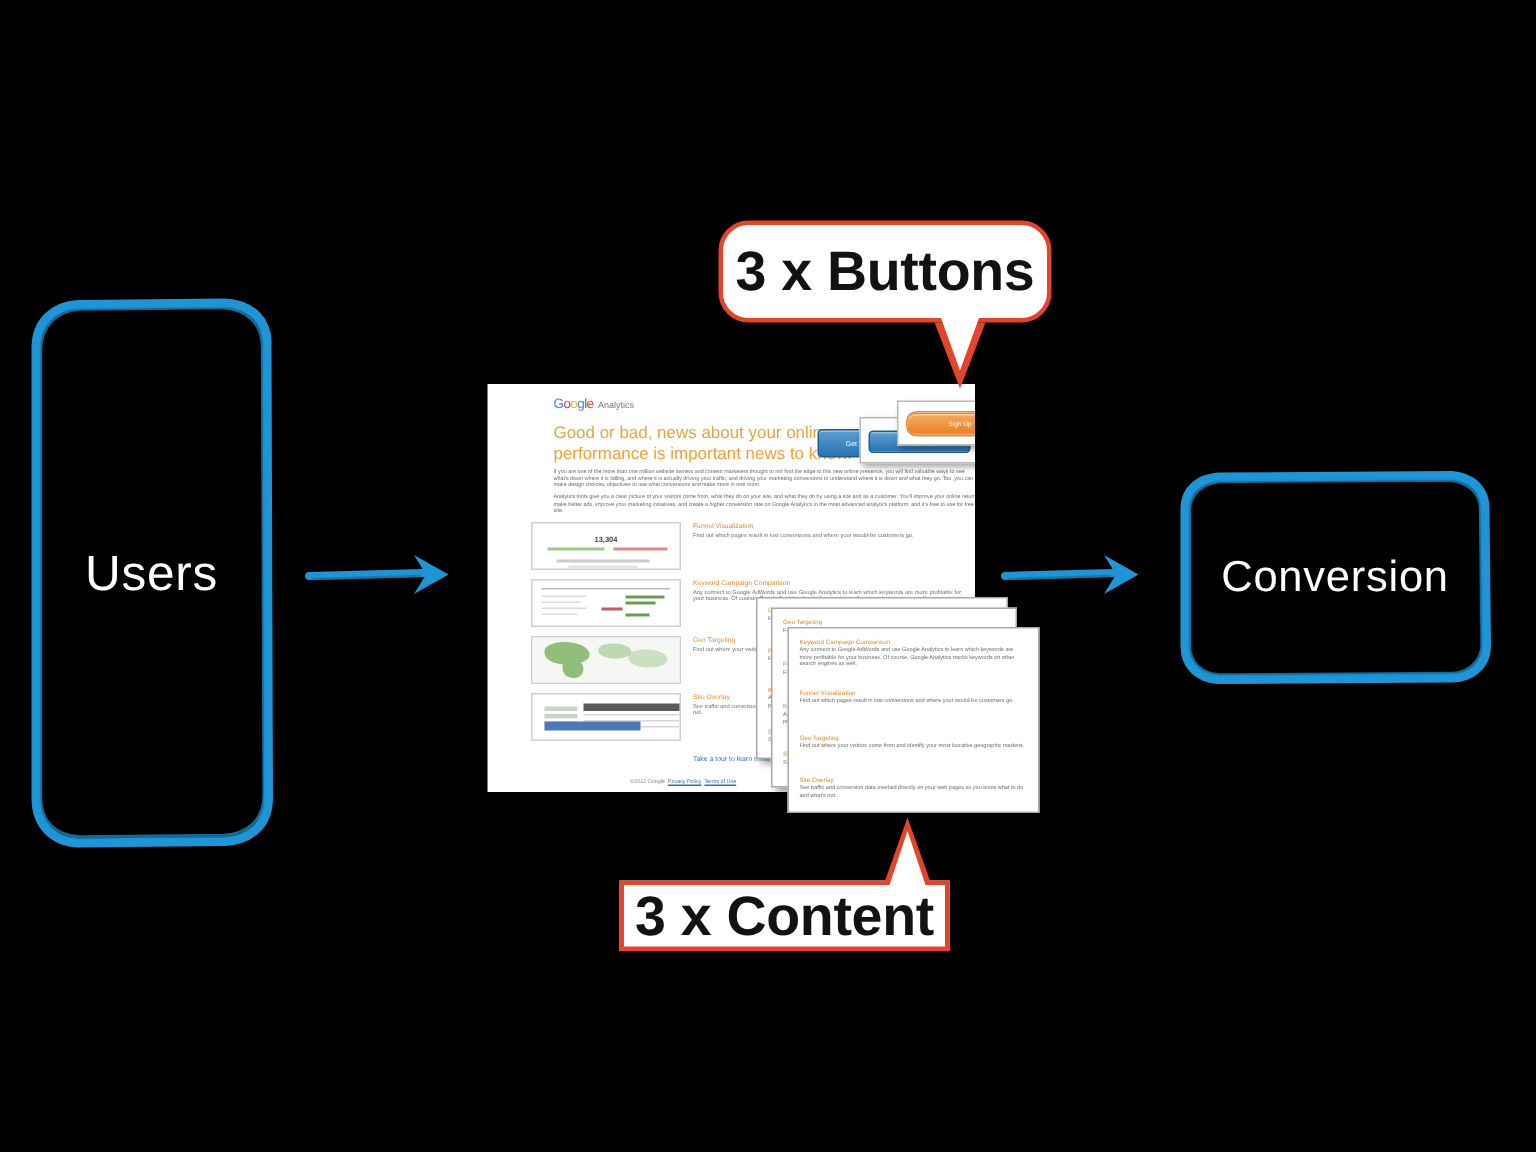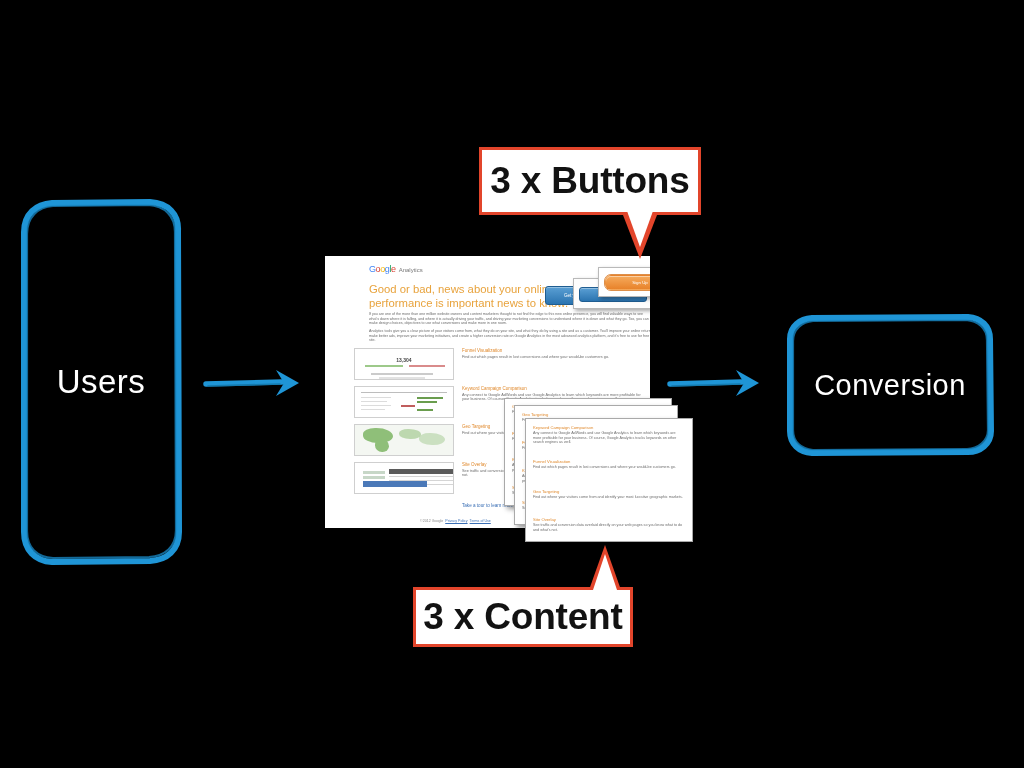--- a/index.html
+++ b/index.html
@@ -30,32 +30,32 @@
   #arrow-1{left:204px;top:365px;width:100px;height:36px;}
   #arrow-2{left:668px;top:365px;width:96px;height:36px;}
 
   
   .callout{position:absolute;background:#ffffff;border:3px solid #E2452B;box-sizing:border-box;}
   .callout .callout-text{
     position:absolute;inset:0;display:flex;align-items:center;justify-content:center;
     color:#121212;font-size:37px;font-weight:600;letter-spacing:-.2px;
   }
   .tail{position:absolute;width:0;height:0;}
-  #callout-buttons{left:479px;top:147px;width:222px;height:68px;}
+  #callout-buttons{left:479px;top:147px;width:222px;height:68px;border-radius:20px;}
   #callout-buttons .tail-outer{
     left:141px;top:65px;
     border-left:17px solid transparent;border-right:17px solid transparent;
     border-top:44px solid #E2452B;
   }
   #callout-buttons .tail-inner{
     left:145px;top:61px;
     border-left:13px solid transparent;border-right:13px solid transparent;
     border-top:36px solid #ffffff;
   }
-  #callout-content{left:413px;top:587px;width:220px;height:60px;padding-left:28px;}
+  #callout-content{left:413px;top:587px;width:220px;height:47px;padding-left:28px;}
   #callout-content .tail-outer{
     left:173px;top:-45px;
     border-left:16px solid transparent;border-right:16px solid transparent;
     border-bottom:45px solid #E2452B;
   }
   #callout-content .tail-inner{
     left:177px;top:-36px;
     border-left:12px solid transparent;border-right:12px solid transparent;
     border-bottom:36px solid #ffffff;
   }

